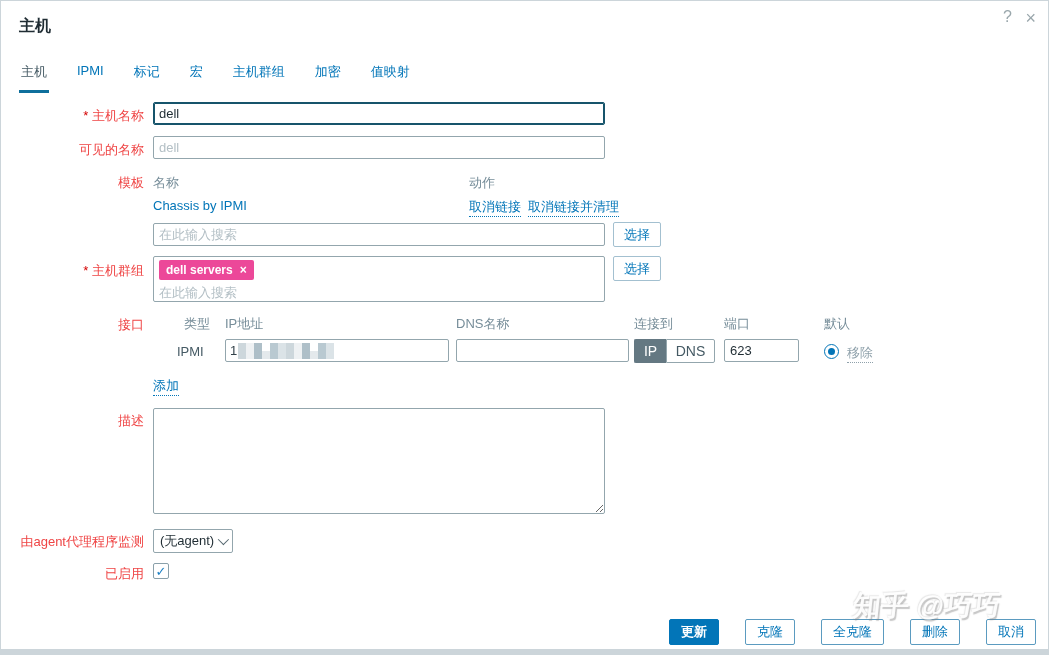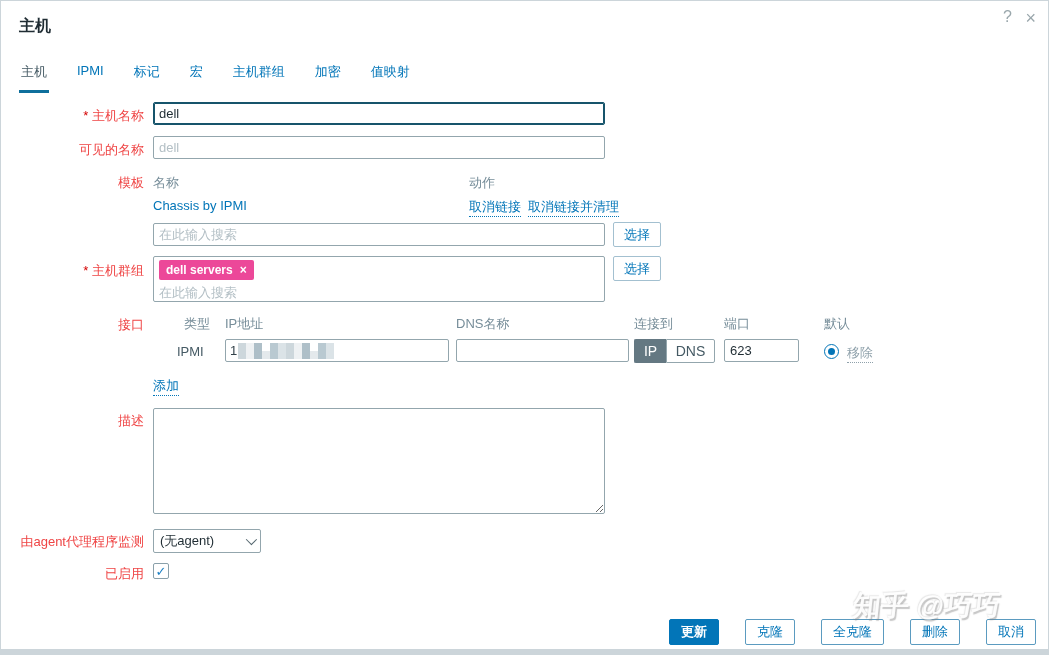--- a/index.html
+++ b/index.html
@@ -81,21 +81,21 @@
   .mosaic span:nth-child(4){ background:#fff; }
   .mosaic span:nth-child(10){ background:#fff; }
   
   .desc-area {
     position:absolute; left:152px; top:407px; width:452px; height:106px;
     border:1px solid #93a6ad; border-radius:2px; resize:both; font-family:inherit; font-size:13px;
     padding:4px 5px; outline:none;
   }
   
   .fake-select {
-    position:absolute; left:152px; width:108px; height:24px; border:1px solid #93a6ad; border-radius:2px;
+    position:absolute; left:152px; width:80px; height:24px; border:1px solid #93a6ad; border-radius:2px;
     background:#fff; display:flex; align-items:center; padding:0 6px; cursor:pointer;
   }
   .fake-select .chev {
     margin-left:auto; width:8px; height:8px; border-right:1.5px solid #55676f; border-bottom:1.5px solid #55676f;
     transform:rotate(45deg) translateY(-2px);
   }
   
   .checkbox {
     position:absolute; width:16px; height:16px; border:1px solid #8aa0aa; border-radius:2px; background:#fff;
     display:flex; align-items:center; justify-content:center; color:#1a7fc4; font-weight:bold; font-size:13px; cursor:pointer;

